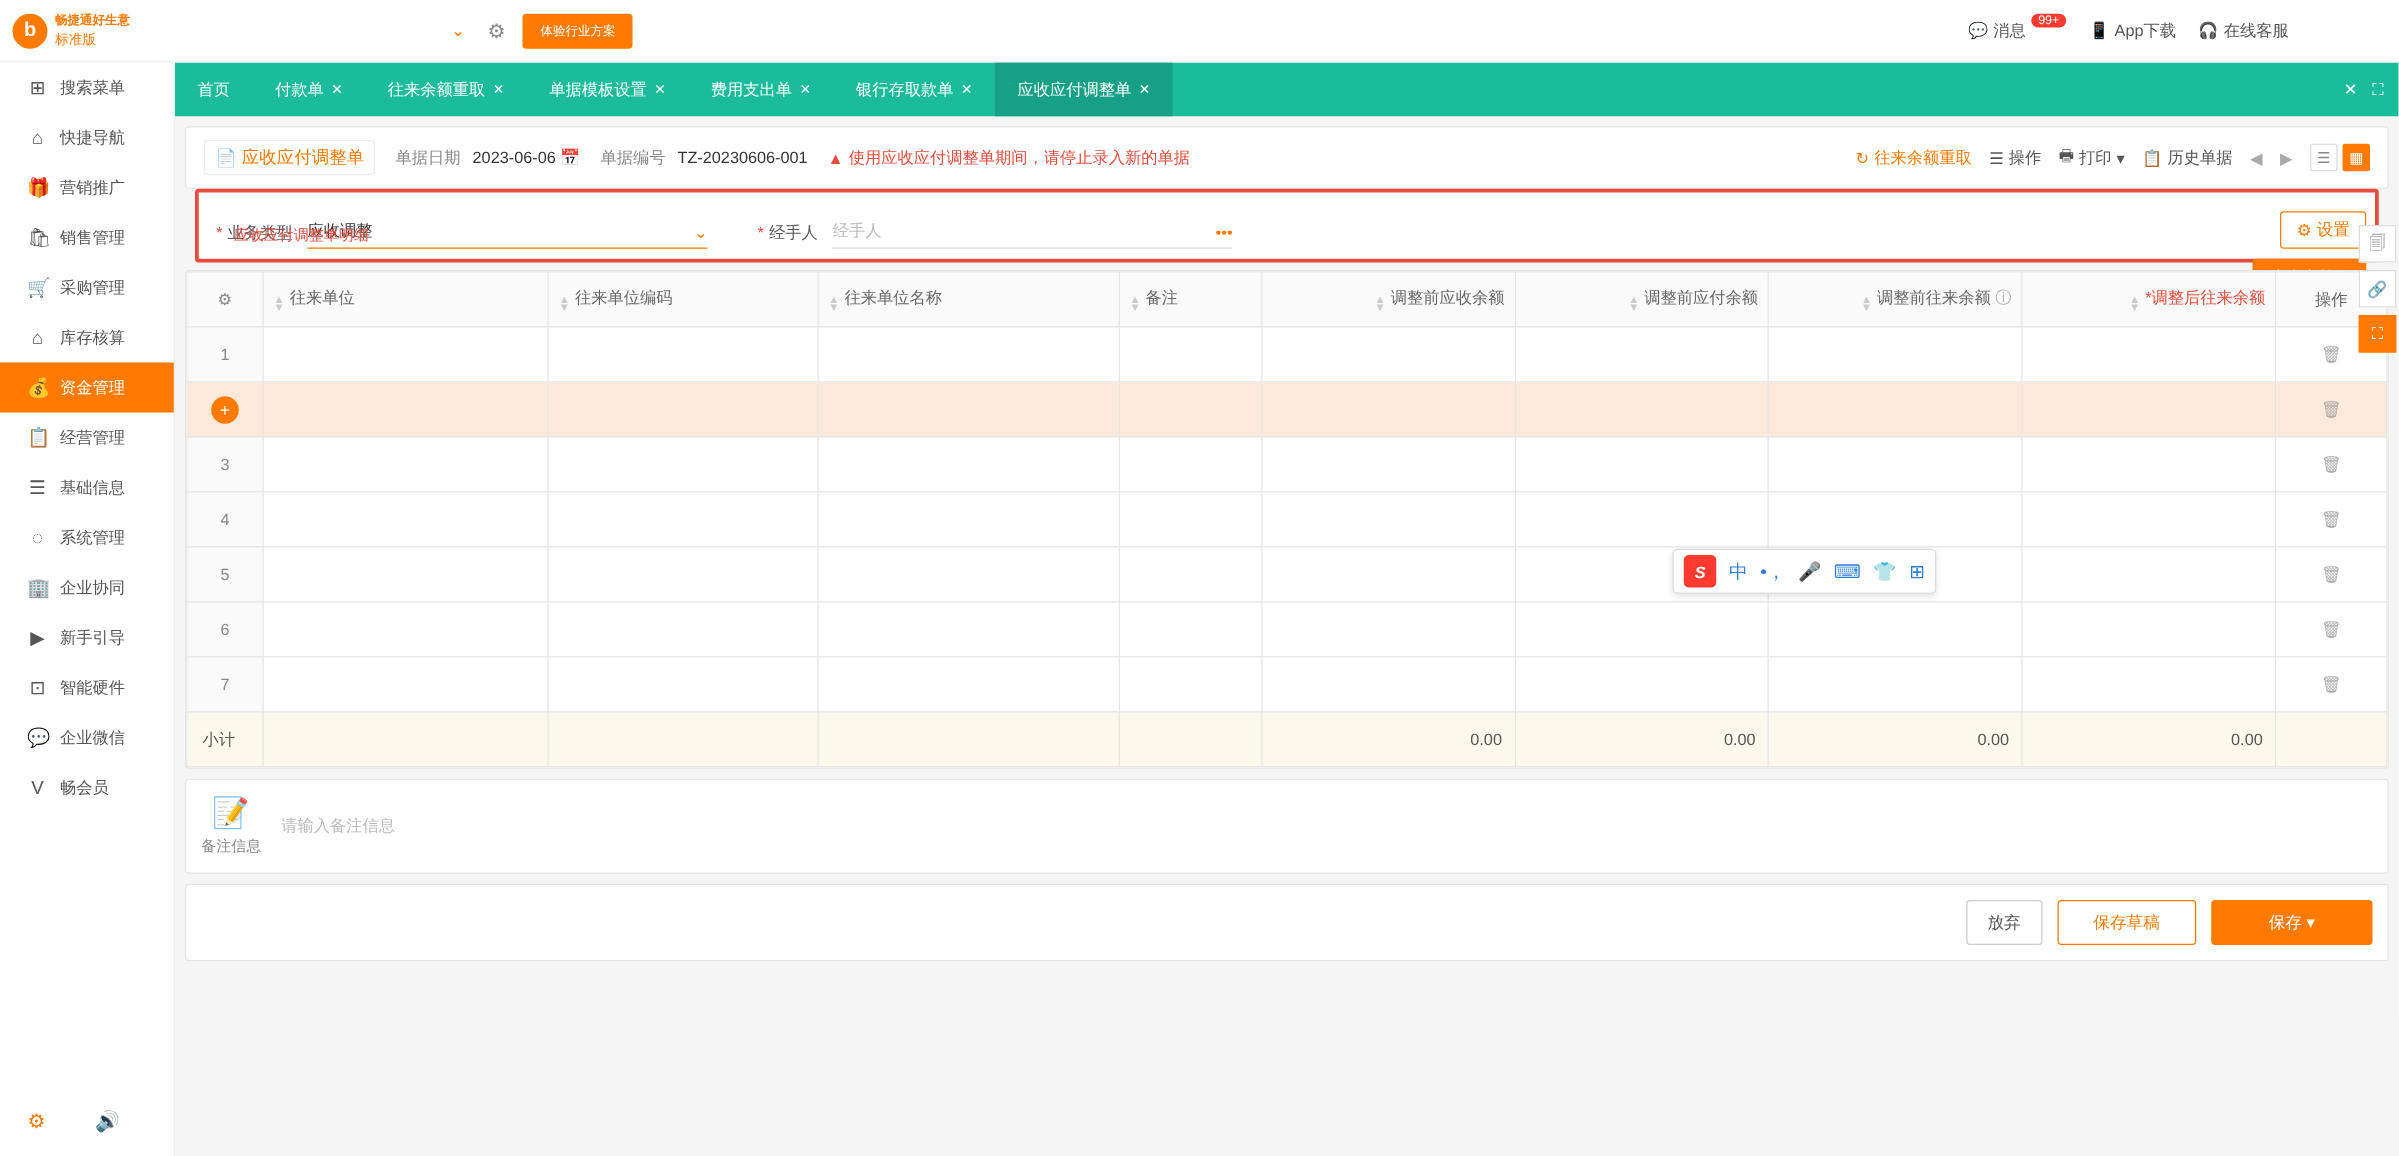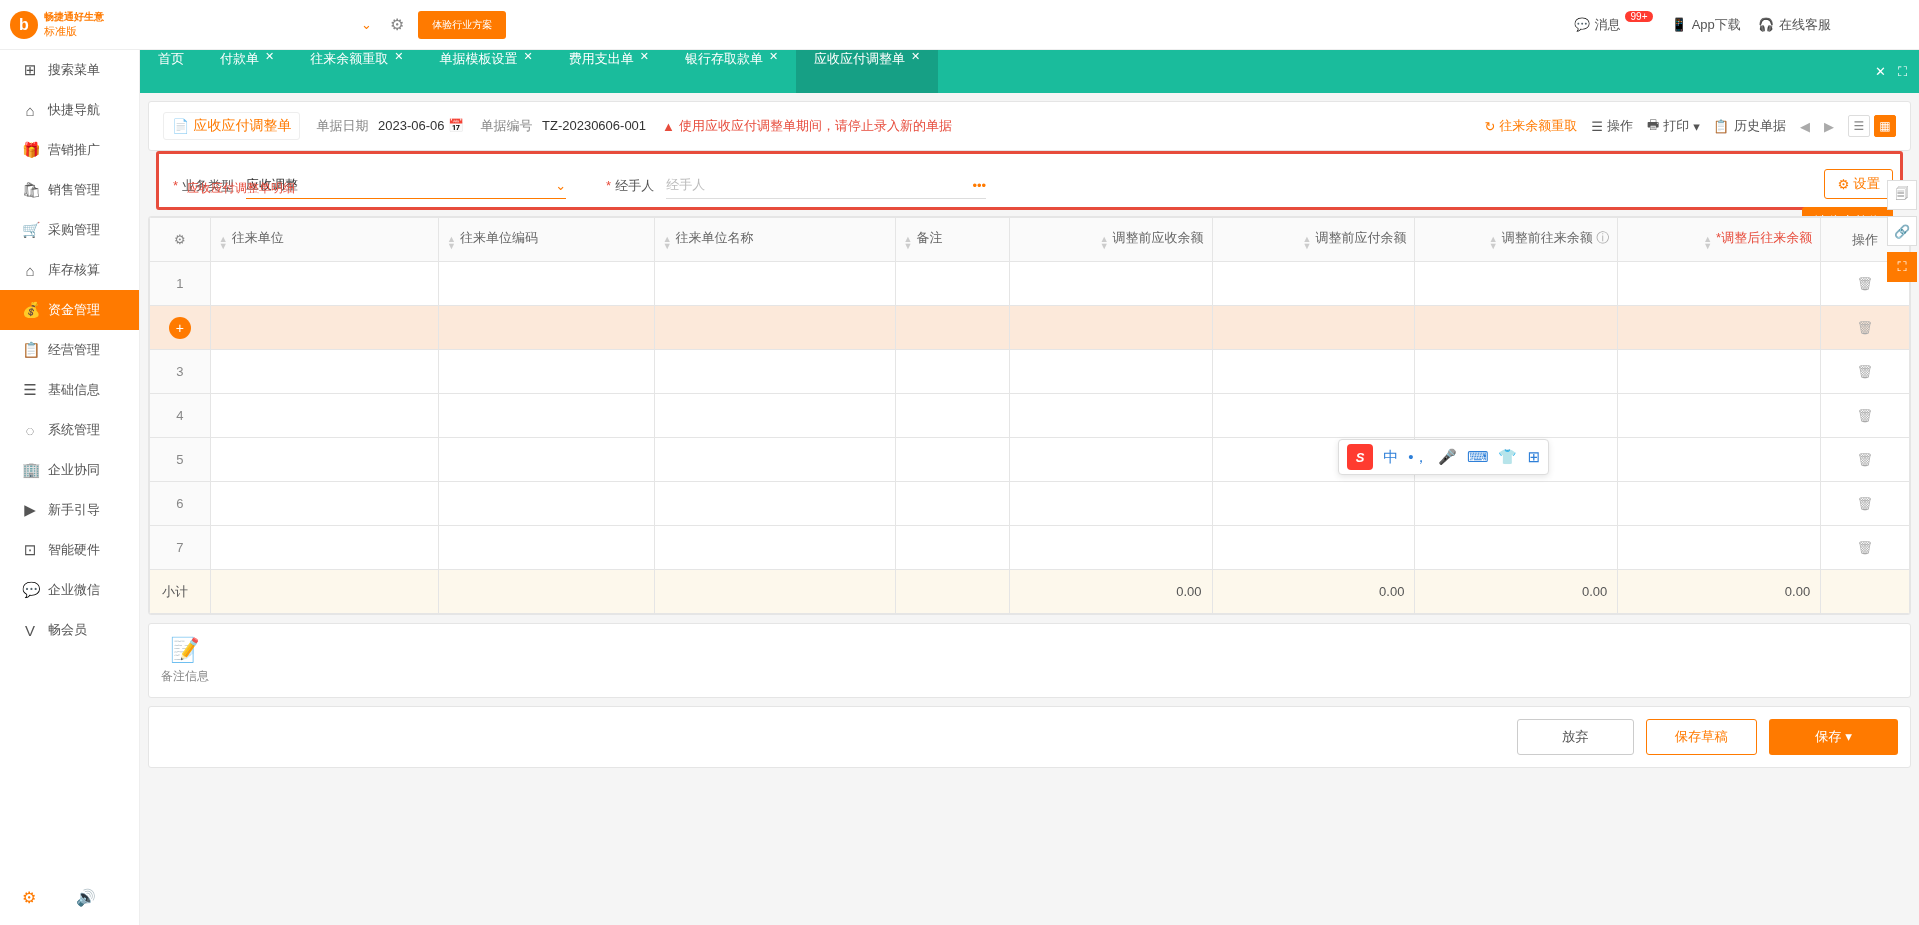--- a/index.html
+++ b/index.html
@@ -17,21 +17,21 @@
 .top-right .item { display: flex; align-items: center; gap: 4px; cursor: pointer; }
 .badge-red { background: #ff3b30; color: #fff; font-size: 10px; padding: 0 6px; border-radius: 8px; position: relative; top: -8px; }
 .body-wrap { display: flex; height: calc(100% - 50px); }
 .sidebar { width: 140px; background: #fff; border-right: 1px solid #eee; display: flex; flex-direction: column; position: relative; }
 .side-item { height: 40px; display: flex; align-items: center; gap: 10px; padding-left: 22px; color: #555; cursor: pointer; }
 .side-item.active { background: #ff7a00; color: #fff; }
 .side-item .ico { font-size: 15px; width: 16px; text-align: center; }
 .side-bottom { margin-top: auto; display: flex; gap: 40px; padding: 10px 22px 18px; color: #ff7a00; font-size: 16px; }
 .main { flex: 1; display: flex; flex-direction: column; background: #f5f5f5; overflow: hidden; }
 .tab-bar { height: 43px; background: #1abc9c; display: flex; align-items: center; }
-.tab { padding: 0 18px; height: 100%; display: flex; color: #fff; cursor: pointer; gap: 6px; position: relative; }
+.tab { padding: 0 18px; height: 100%; display: flex; align-items: center; color: #fff; cursor: pointer; gap: 6px; position: relative; }
 .tab.active { background: #16a085; }
 .tab .close { font-size: 11px; }
 .tab-right-icons { margin-left: auto; display: flex; gap: 12px; padding-right: 12px; color: #fff; }
 .doc-header { background: #fff; margin: 8px 8px 0 8px; border: 1px solid #e5e5e5; border-radius: 3px; padding: 10px 14px; display: flex; align-items: center; gap: 16px; flex-wrap: wrap; }
 .doc-type-tag { display: flex; align-items: center; gap: 4px; color: #ff7a00; font-size: 14px; border: 1px solid #eee; border-radius: 3px; padding: 4px 8px; }
 .hdr-label { color: #888; margin-right: 6px; }
 .hdr-val { color: #333; }
 .hdr-date-icon { color: #ff7a00; }
 .warn { color: #e74c3c; display: flex; align-items: center; gap: 4px; }
 .hdr-actions { margin-left: auto; display: flex; align-items: center; gap: 14px; color: #555; }
@@ -61,21 +61,21 @@
 .row-del .trash { color: #aaa; cursor: pointer; }
 .add-row-btn { width: 22px; height: 22px; background: #ff7a00; color: #fff; border-radius: 50%; display: inline-flex; align-items: center; justify-content: center; font-size: 14px; cursor: pointer; }
 tr.active-row td { background: #fce9da; }
 .subtotal-row td { background: #fdf8ec; text-align: right; padding-right: 10px; color: #555; }
 .subtotal-row td:first-child { text-align: center; }
 .remarks-box { background: #fff; margin: 8px 8px 0; border: 1px solid #e5e5e5; border-radius: 3px; padding: 12px; display: flex; align-items: center; gap: 16px; }
 .remarks-icon { color: #1abc9c; font-size: 24px; text-align: center; }
 .remarks-icon .label { font-size: 12px; color: #888; margin-top: 4px; }
 .remarks-input { flex: 1; color: #bbb; }
 .footer-buttons { background: #fff; margin: 8px; border: 1px solid #e5e5e5; border-radius: 3px; padding: 12px; display: flex; justify-content: flex-end; gap: 12px; }
-.btn-plain { border: 1px solid #ccc; background: #fff; padding: 8px 44px; border-radius: 3px; cursor: pointer; color: #555; }
+.btn-plain { border: 1px solid #ccc; background: #fff; padding: 8px 16px; border-radius: 3px; cursor: pointer; color: #555; }
 .btn-outline { border: 1px solid #ff7a00; background: #fff; color: #ff7a00; padding: 8px 28px; border-radius: 3px; cursor: pointer; }
 .btn-primary { background: #ff7a00; color: #fff; border: none; padding: 8px 46px; border-radius: 3px; cursor: pointer; }
 .right-rail { position: absolute; right: 0; top: 180px; width: 32px; display: flex; flex-direction: column; gap: 6px; }
 .right-rail .sq { width: 30px; height: 30px; border: 1px solid #ddd; display: flex; align-items: center; justify-content: center; background: #fff; color: #888; cursor: pointer; }
 .right-rail .sq.orange { background: #ff7a00; color: #fff; border-color: #ff7a00; }
 .ime-bar { position: absolute; right: 370px; bottom: 450px; background: #fff; border: 1px solid #ddd; border-radius: 4px; display: flex; align-items: center; padding: 4px 8px; gap: 10px; box-shadow: 0 2px 6px rgba(0,0,0,0.1); }
 .ime-bar .s-icon { width: 26px; height: 26px; background: #ff3b30; color: #fff; border-radius: 4px; display: flex; align-items: center; justify-content: center; font-weight: bold; font-style: italic; }
 .ime-bar .ime-item { color: #2e7fd8; font-size: 15px; }
 .form-with-setting { position: relative; margin: 0 8px; }
 th.req-head { color: #e74c3c; }
@@ -413,20 +413,21 @@
             </tr>
           </tfoot>
         </table>
       </div>
 
       <div class="remarks-box">
         <div class="remarks-icon">
           <div>📝</div>
           <div class="label">备注信息</div>
         </div>
+        <div class="remarks-input"><span style="color:#bbb;">请输入备注信息</span></div>
       </div>
 
       <div class="footer-buttons">
         <button class="btn-plain">放弃</button>
         <button class="btn-outline">保存草稿</button>
         <button class="btn-primary">
           <span>保存</span> <span>▾</span>
         </button>
       </div>
     </div>

